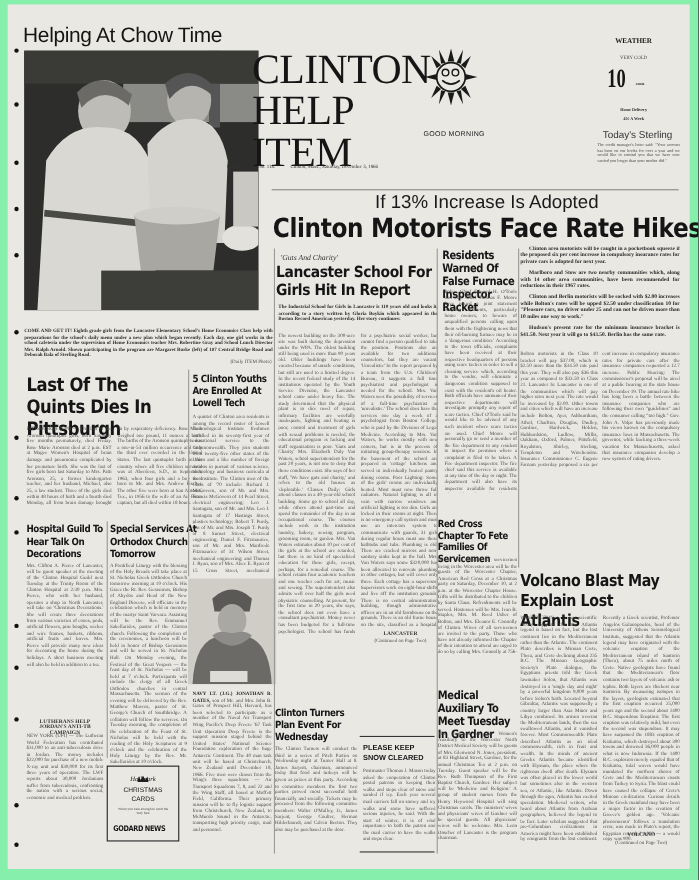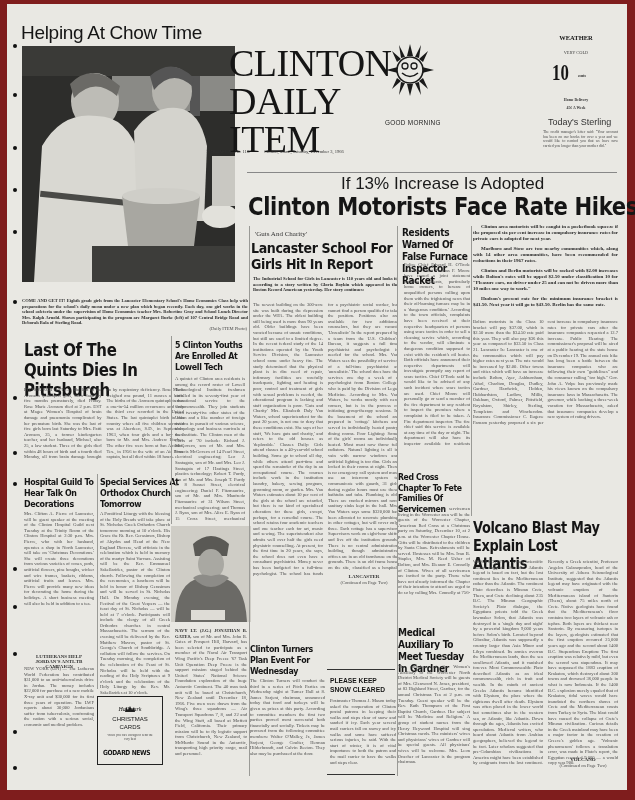--- a/index.html
+++ b/index.html
@@ -1,16 +1,16 @@
 <!DOCTYPE html>
 <html><head>
 <meta charset="utf-8">
 <style>
   html,body{margin:0;padding:0;background:#0c0c0c;}
-  #page{position:relative;width:635px;height:800px;overflow:hidden;background:#7f1d1d;}
+  #page{position:relative;width:635px;height:800px;overflow:hidden;background:#86efac;}
   #sheet{position:absolute;left:7px;top:4px;width:620px;height:786px;background:#e9e8e3;}
   .abs{position:absolute;}
   .cond{font-family:"DejaVu Sans",sans-serif;font-weight:bold;letter-spacing:-0.4px;transform-origin:0 0;color:#151515;}
   .serif{font-family:"Liberation Serif",serif;color:#151515;}
   .sans{font-family:"Liberation Sans",sans-serif;color:#151515;}
   .body{font-family:"Liberation Serif",serif;font-size:4.6px;line-height:5.6px;color:#4a4a4a;text-align:justify;overflow:hidden;}
   .body.dark{color:#2a2a2a;font-weight:bold;}
   .rule-v{position:absolute;width:1px;background:#9a9a96;}
   .rule-h{position:absolute;height:1px;background:#444;}
   .photo{position:absolute;background:#3a3a38;overflow:hidden;}
@@ -62,21 +62,21 @@
       <rect x="190" y="110" width="23" height="50" fill="#c9c8c2"></rect>
     </svg>
   </div>
   <div class="abs body dark" style="left:15px;top:294px;width:226px;height:34px;font-size:4.5px;line-height:5.6px;color:#2e2e2e;">
     <b>COME AND GET IT!</b>
     <span>Eighth grade girls from the Lancaster Elementary School's Home Economics Class help with preparations for the school's daily menu under a new plan which began recently. Each day, one girl works in the school cafeteria under the supervision of Home Economics teacher Mrs. Robertine Gray and School Lunch Director Mrs. Ralph Arnold. Shown participating in the program are Margaret Burke (left) of 107 Central Bridge Road and Deborah Bala of Sterling Road.</span>
   </div>
   <div class="abs body" style="left:180px;top:322px;width:60px;text-align:right;">(Daily ITEM Photo)</div>
 
   <div class="abs serif" style="left:222px;top:40px;font-size:38px;line-height:38px;letter-spacing:-0.5px;">CLINTON</div>
-  <div class="abs serif" style="left:222px;top:78px;font-size:38px;line-height:38px;letter-spacing:-0.5px;">DAILY</div>
+  <div class="abs serif" style="left:222px;top:78px;font-size:38px;line-height:38px;letter-spacing:-0.5px;">HELP</div>
   <div class="abs serif" style="left:222px;top:116px;font-size:38px;line-height:38px;letter-spacing:-0.5px;">ITEM</div>
   <div class="abs serif" style="left:199px;top:145px;font-size:4.5px;color:#333;">1966—Vol. 76. No. 118.</div>
   <div class="abs serif" style="left:257px;top:145px;font-size:4.5px;color:#333;">Clinton, Mass., Saturday, December 3, 1966</div>
 
   <div class="abs" style="left:379px;top:40px;width:48px;height:52px;">
     <svg width="48" height="52" viewBox="0 0 48 52">
       <g fill="#1a1a1a">
         <polygon points="24,0 27,12 21,12"></polygon>
         <polygon points="24,52 27,40 21,40"></polygon>
         <polygon points="0,26 12,23 12,29"></polygon>
@@ -112,21 +112,21 @@
   <div class="abs sans" style="left:334px;top:170px;font-size:17px;color:#1a1a1a;">If 13% Increase Is Adopted</div>
   <div class="abs cond" style="left:241px;top:189px;font-size:24px;line-height:28px;white-space:nowrap;transform:scaleX(0.88);">Clinton Motorists Face Rate Hikes</div>
   <div class="abs body dark" style="left:466px;top:220px;width:145px;height:92px;font-size:5px;line-height:6px;">
     <p style="margin:0 0 4px;text-indent:8px">Clinton area motorists will be caught in a pocketbook squeeze if the proposed six per cent increase in compulsory insurance rates for private cars is adopted for next year.</p>
     <p style="margin:0 0 4px;text-indent:8px">Marlboro and Stow are two nearby communities which, along with 14 other area communities, have been recommended for reductions in their 1967 rates.</p>
     <p style="margin:0 0 4px;text-indent:8px">Clinton and Berlin motorists will be socked with $2.00 increases while Bolton's rates will be upped $2.50 under classification 10 for "Pleasure cars, no driver under 25 and can not be driven more than 10 miles one way to work."</p>
     <p style="margin:0;text-indent:8px">Hudson's present rate for the minimum insurance bracket is $41.50. Next year it will go to $43.50. Berlin has the same rate.</p>
   </div>
   <div class="abs body" style="left:466px;top:315px;width:145px;height:130px;column-count:2;column-gap:4px;">Bolton motorists in the Class 10 bracket will pay $37.00, which is $2.50 more than the $34.50 rate paid this year. They will also pay $36 this year as compared to $33.50 in Class 21. Lancaster Is: Lancaster is one of the communities which will pay higher rates next year. The rate would be increased by $2.00. Other towns and cities which will have an increase include Bolton, Ayer, Ashburnham, Athol, Charlton, Douglas, Dudley, Gardner, Hardwick, Holden, Hubbardston, Ludlow, Millis, Oakham, Oxford, Palmer, Pittsfield, Royalston, Shirley, Sterling, Templeton and Winchendon. Insurance Commissioner C. Eugene Farnam yesterday proposed a six per cent increase in compulsory insurance rates for private cars after the insurance companies requested a 12.7 increase. Public Hearing: The commissioner's proposal will be aired at a public hearing at the state house on December 19. The annual rate hike has long been a battle between the insurance companies who are following their own "guidelines" and the consumer calling "too high." Gov. John A. Volpe has previously made his views known on the compulsory insurance laws in Massachusetts. The governor, while backing a three-week vacation for Massachusetts, asked that insurance companies develop a new system of rating drivers.</div>
 
-  <div class="abs serif" style="left:248px;top:226px;font-size:7px;color:#333;">'Guts And Charity'</div>
+  <div class="abs serif" style="left:248px;top:226px;font-size:7px;font-style:italic;color:#333;">'Guts And Charity'</div>
   <div class="abs cond" style="left:244px;top:236px;width:160px;font-size:14px;line-height:16px;transform:scaleX(0.9);">Lancaster School For Girls Hit In Report</div>
   <div class="abs body dark" style="left:246px;top:272px;width:145px;height:23px;">The Industrial School for Girls in Lancaster is 110 years old and looks it, according to a story written by Gloria Boykin which appeared in the Boston Record American yesterday. Her story continues:</div>
   <div class="abs body" style="left:246px;top:298px;width:145px;height:276px;column-count:2;column-gap:5px;">The newest building on the 300-acre site was built during the depression under the WPA. The oldest building still being used is more than 90 years old. Older buildings have been vacated because of unsafe conditions, but still are used to a limited degree. In the recent federal study of the 14 institutions operated by the Youth Service Division, the Lancaster school came under heavy fire. The study determined that the physical plant is in dire need of repair, infirmary facilities are woefully inadequate, lighting and heating is poor, control and treatment of girls with sexual problems is needed, the educational program is lacking and staff organization is poor. 'Guts and Charity' Mrs. Elizabeth Daly Van Waters, school superintendent for the past 20 years, is not one to deny that these conditions exist. She says of her staff, 'We have guts and charity,' and refers to the old houses as 'deplorable.' Classes Daily: Girls attend classes in a 40-year-old school building. Some go to school all day, while others attend part-time and spend the remainder of the day in an occupational course. The courses include work in the institution laundry, bakery, sewing program, grooming room, or garden. Mrs. Van Waters estimates about 10 per cent of the girls at the school are retarded, but there is no kind of specialized education for these girls, except, perhaps, for a remedial course. The school retains four academic teachers and one teacher each for art, music and sewing. The superintendent also admits well over half the girls need physiatric counselling. At present, for the first time in 20 years, she says, the school does not even have a consultant psychiatrist. Money never has been budgeted for a full-time psychologist. The school has funds for a psychiatric social worker, but cannot find a person qualified to take the position. Positions also are available for two additional counselors, but they are vacant. 'Unrealistic' In the report prepared by a team from the U.S. Children's Bureau, it suggests a full time psychiatrist and psychologist is needed for the school. Mrs. Van Waters sees the possibility of services of a full-time psychiatrist as 'unrealistic.' The school does have the services one day a week of a psychologist from Boston College, who is paid by the Division of Legal Medicine. According to Mrs. Van Waters, he works mostly with new comers, but is in the process of initiating group-therapy sessions. In the basement of the school are prepared in 'cottage' kitchens and served in individually heated pantry dining rooms. Poor Lighting: Some of the girls' rooms are individually heated. Most must now throw full radiators. Natural lighting is all in vain with narrow windows and artificial lighting is too dim. Girls are locked in their rooms at night. There is no emergency call system and must use an intercom system to communicate with guards, 31 girls during regular hours must use these bathtubs and tubs. Plumbing is old. There are cracked mirrors and non-sanitary sinks kept in the hall. Mrs. Van Waters says some $320,000 has been allocated to renovate plumbing in other cottages, but will cover only three. Each cottage has a supervisor. Supervisors work on eight-hour shifts and live off the institution grounds. There is no central administration building, though administrative offices are in an old farmhouse on the grounds. There is an old frame house on the site, classified as a hospital, but it also serves to house 12 girls who have difficulty integrating.</div>
   <div class="abs sub" style="left:322px;top:570px;width:70px;">LANCASTER</div>
   <div class="abs body" style="left:322px;top:576px;width:70px;text-align:center;">(Continued on Page Two)</div>
 
   <div class="abs cond" style="left:395px;top:222px;width:90px;font-size:10.5px;line-height:12px;transform:scaleX(0.86);">Residents Warned Of False Furnace Inspector Racket</div>
   <div class="abs body" style="left:397px;top:258px;width:66px;height:186px;">Police Chief Edward H. O'Toole and Fire Chief Thomas F. Moore have issued a joint statement warning residents, particularly home owners, to beware of unqualified persons calling upon them with the frightening news that their oil-burning furnace may be in a 'dangerous condition.' According to the town officials, complaints have been received at their respective headquarters of persons using scare tactics in order to sell a cleaning service which, according to the vendor, will eliminate a dangerous condition supposed to exist with the resident's oil heater. Both officials have announced their respective departments will investigate promptly any report of scare tactics. Chief O'Toole said he would like to be advised of any such incident where scare tactics are used. Chief Moore will personally go or send a member of the fire department to any resident to inspect the premises where a complaint is filed to be taken. A Fire department inspector. The fire chief said this service is available at any time of the day or night. The department will also have its inspector available for residents who wish to have their furnaces inspected, and the officials ask that...</div>
 
   <div class="abs cond" style="left:391px;top:468px;width:80px;font-size:9px;line-height:10.5px;transform:scaleX(0.86);">Red Cross Chapter To Fete Families Of Servicemen</div>

